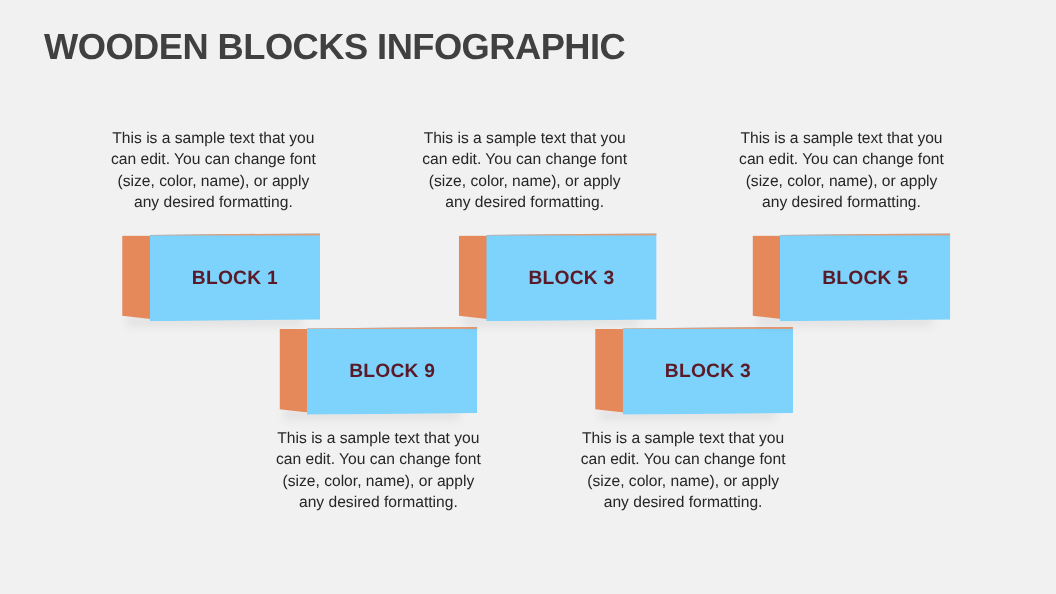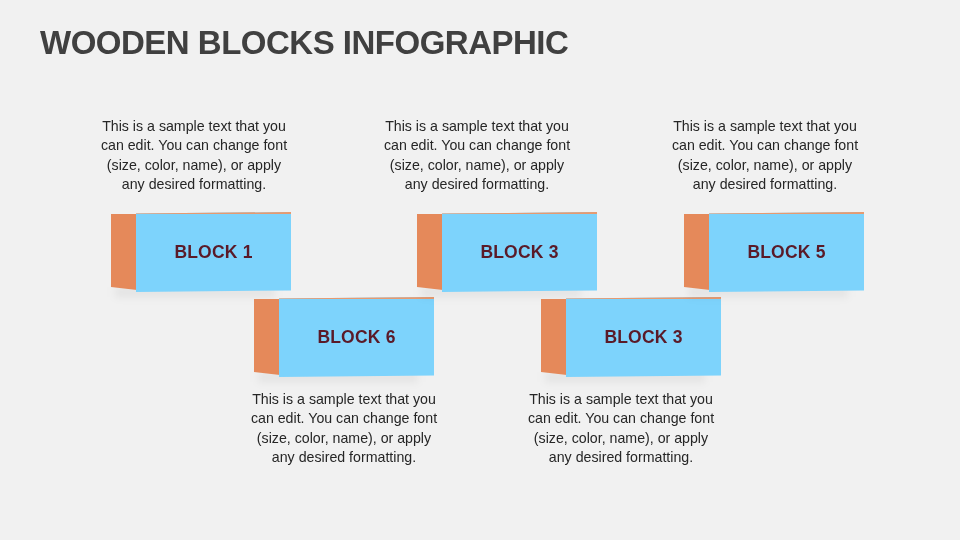--- a/index.html
+++ b/index.html
@@ -116,21 +116,21 @@
   <div class="side"></div>
   <div class="front">
     <span class="label">BLOCK 1</span>
   </div>
 </div>
 
 <div class="block" style="left:254px; top:297px;">
   <div class="shadow"></div>
   <div class="side"></div>
   <div class="front">
-    <span class="label">BLOCK 6</span>
+    <span class="label">BLOCK 9</span>
   </div>
 </div>
 
 <div class="block" style="left:397px; top:212px;margin-left:20px;">
   <div class="shadow"></div>
   <div class="side"></div>
   <div class="front">
     <span class="label">BLOCK 3</span>
   </div>
 </div>

